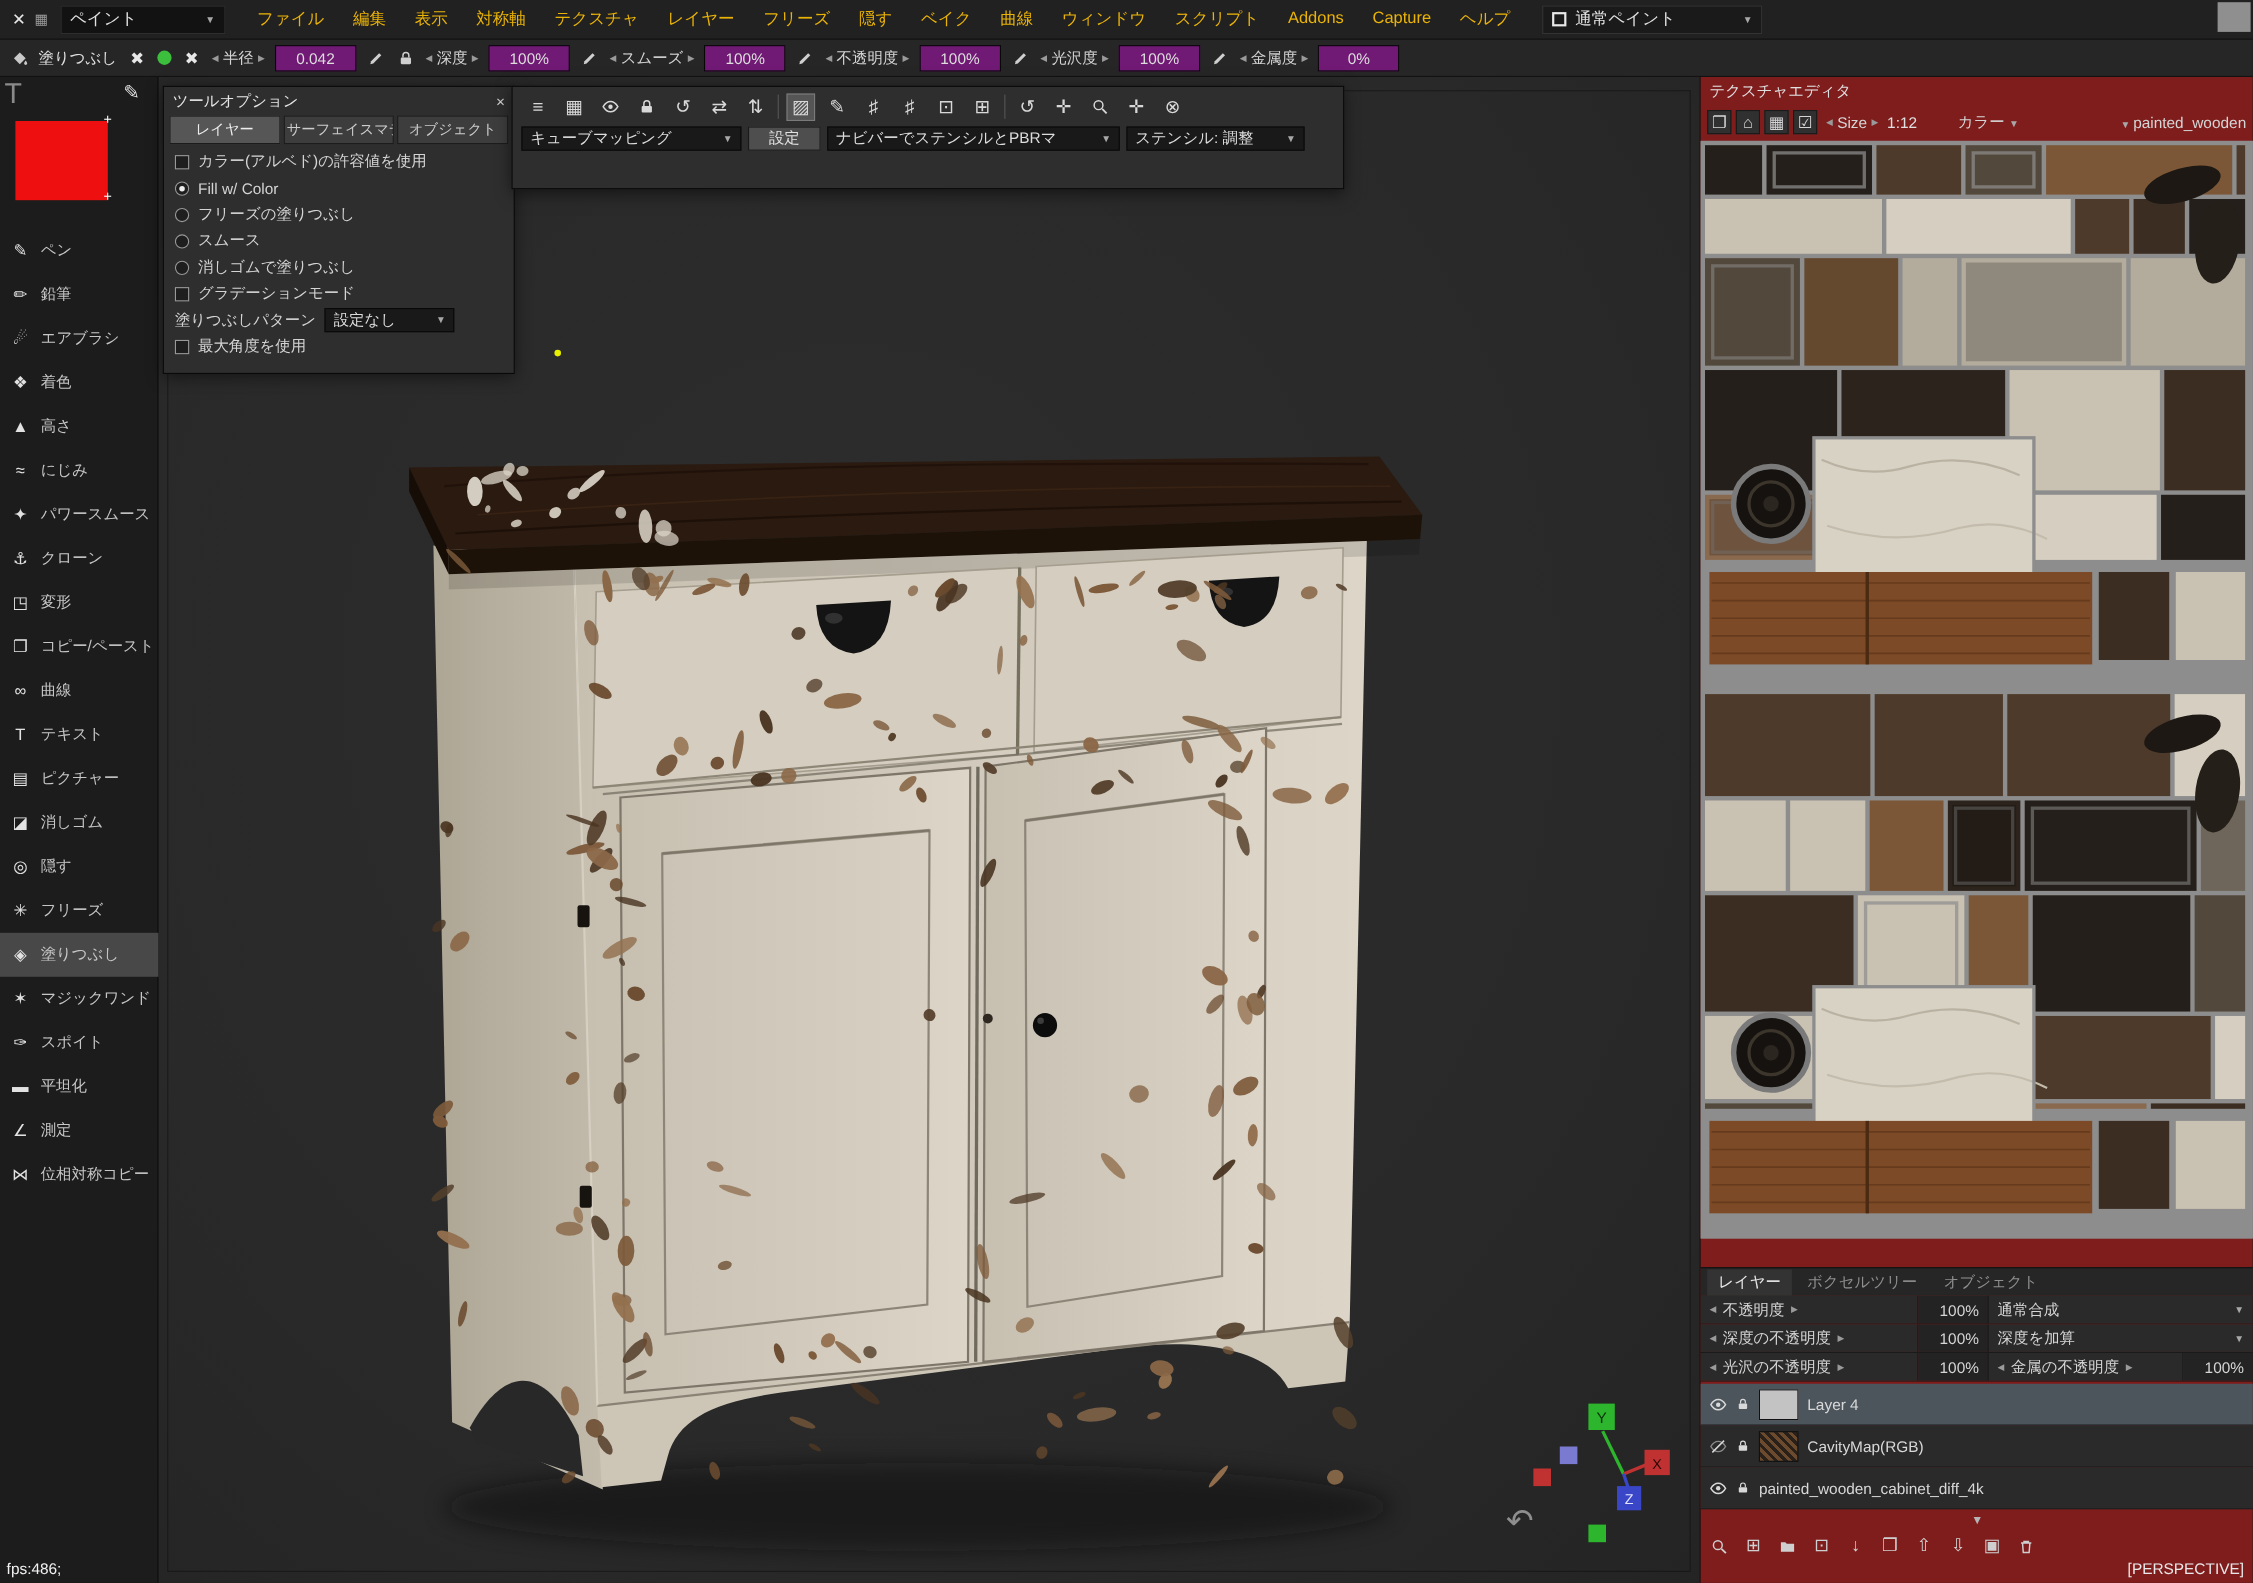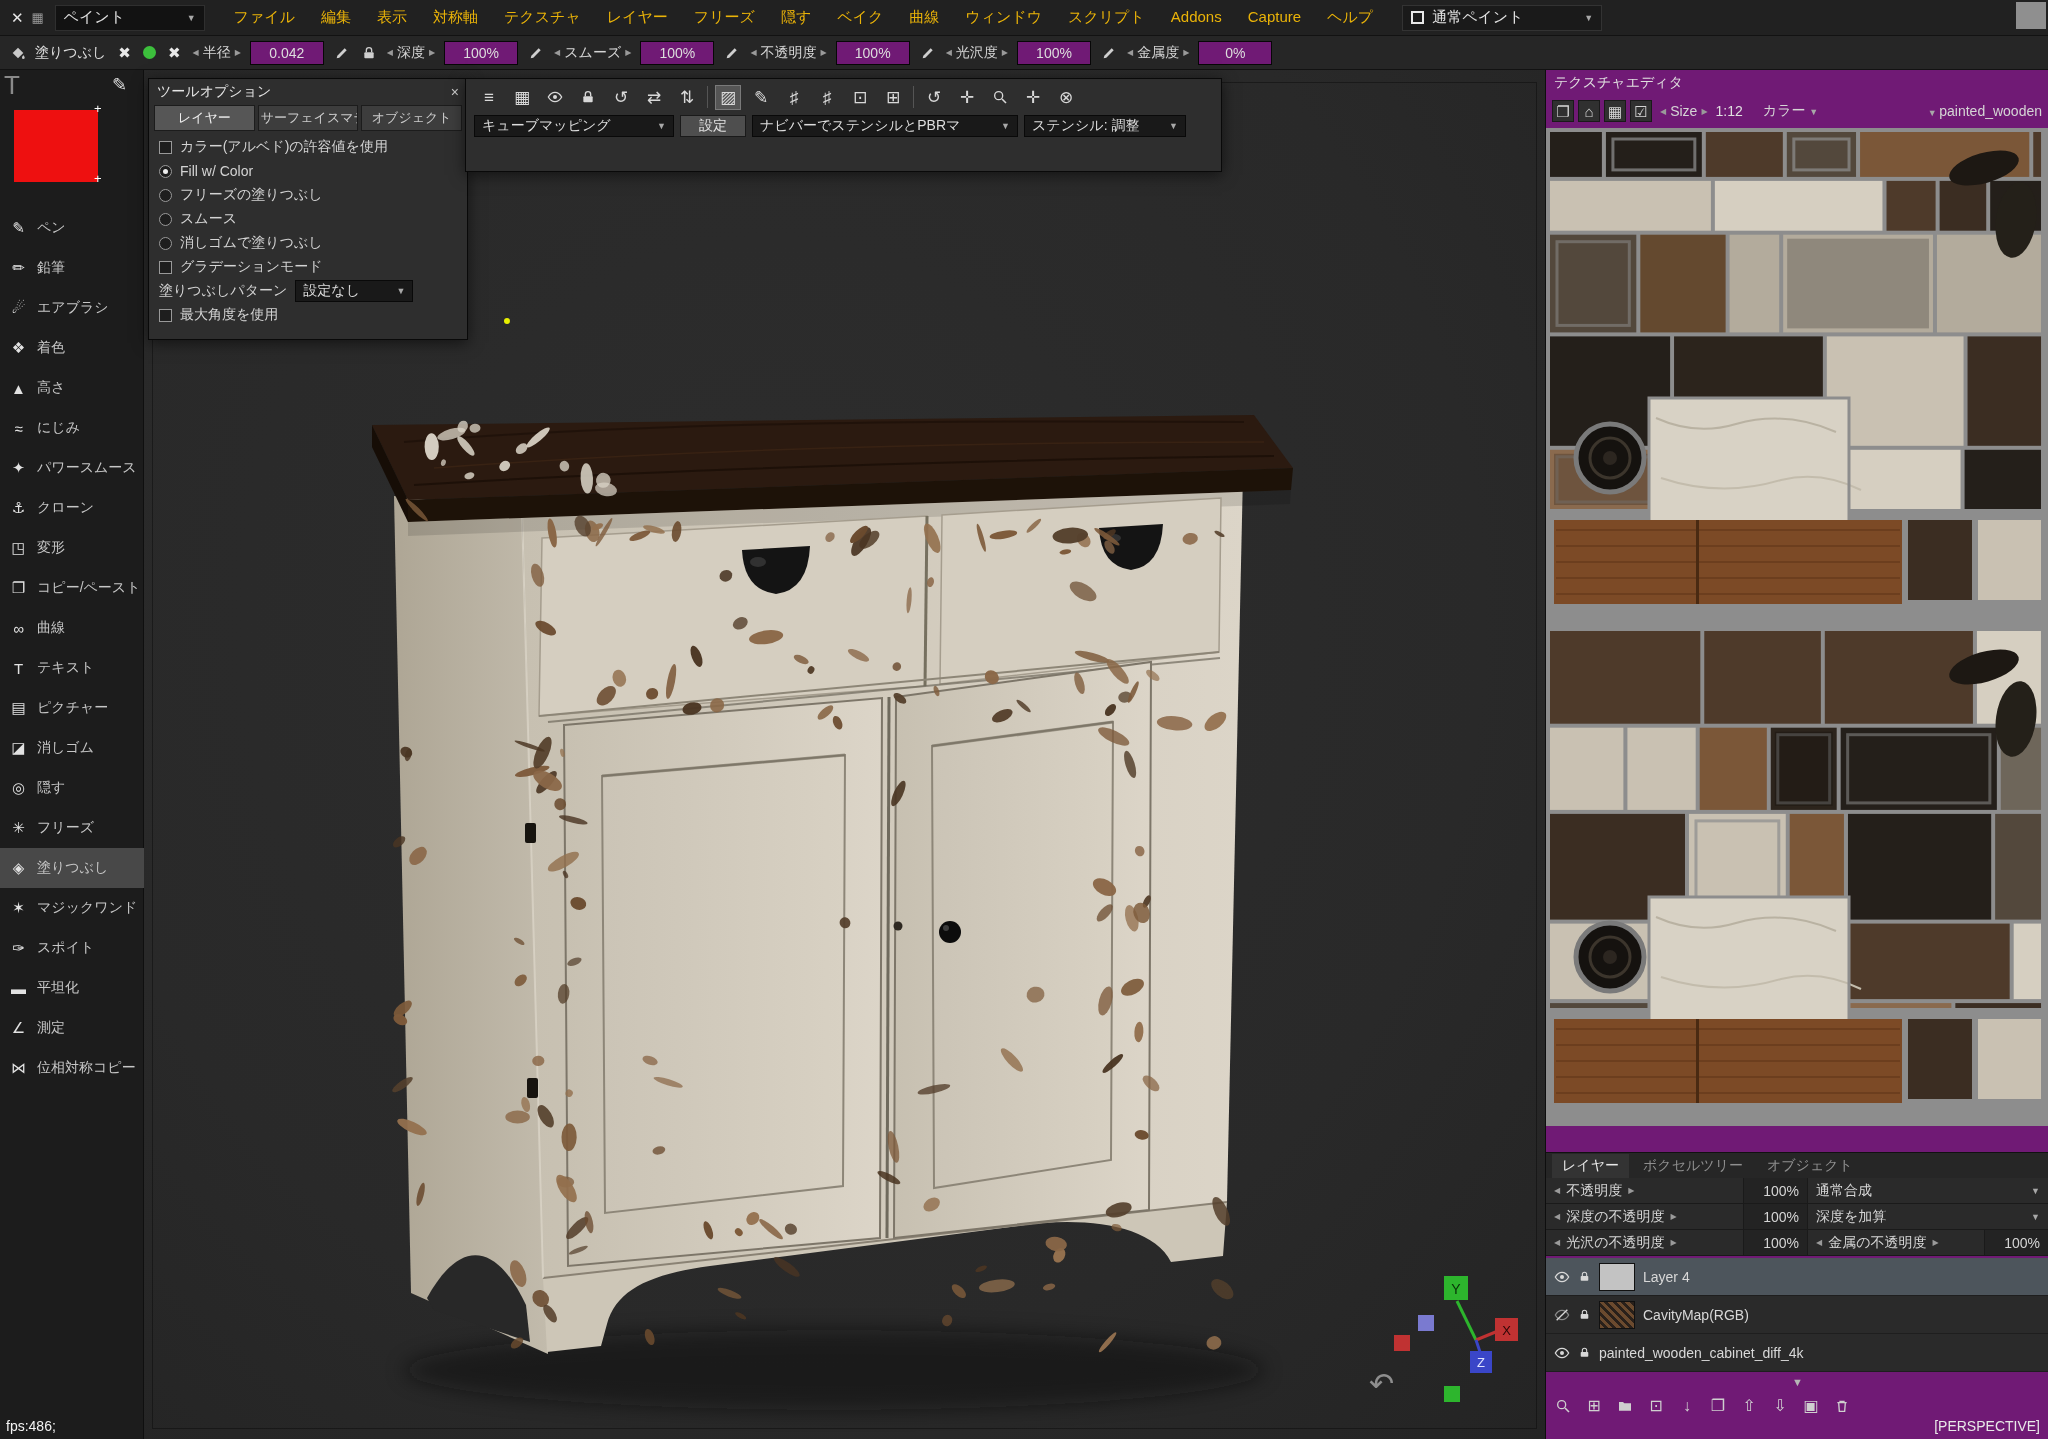--- a/index.html
+++ b/index.html
@@ -85,21 +85,21 @@
 #pv-icons{display:flex;align-items:center;gap:7px;padding:3px 10px;height:36px}
 #pv-icons .pic{width:26px;height:25px;display:flex;align-items:center;justify-content:center;
   color:#d8d8d8;font-size:17px}
 #pv-icons .pic.sel{background:#555555;border:1px solid #7a7a7a}
 #pv-icons .sep{width:1px;height:22px;background:#555555}
 #pv-controls{display:flex;align-items:center;gap:6px;padding:0 8px}
 .btn{background:#4e4e4e;border:1px solid #1a1a1a;color:#e2e2e2;height:22px;display:flex;
   align-items:center;justify-content:center;padding:0 18px}
 
 
-#rightpanel{position:absolute;left:1545px;top:70px;width:503px;height:1369px;background:#701a75;
+#rightpanel{position:absolute;left:1545px;top:70px;width:503px;height:1369px;background:#7f1d1d;
   border-left:1px solid #0e0e0e;z-index:15;font-size:14px}
 #te-header{height:26px;display:flex;align-items:center;padding:0 8px;color:#e0e0e0}
 #te-toolbar{height:30px;display:flex;align-items:center;gap:8px;padding:0 6px;color:#d5d5d5}
 #te-toolbar .pic{width:22px;height:22px;display:flex;align-items:center;justify-content:center;
   color:#d5d5d5;font-size:15px;background:#303030;border:1px solid #1a1a1a}
 #atlas-wrap{position:absolute;left:0;top:58px;width:503px;height:998px;background:#8d8d8d}
 #ly-tabs{position:absolute;left:0;top:1082px;width:503px;height:26px;display:flex;
   align-items:center;gap:4px;padding:0 6px;border-top:1px solid #111;background:#262626}
 #ly-tabs .tab{padding:3px 10px;color:#8f8f8f;white-space:nowrap}
 #ly-tabs .tab.sel{color:#e8e8e8;background:#333333}
@@ -766,21 +766,21 @@
         <div class="pic">
           <span class="gic">☑</span>
         </div>
       </div>
     <span class="spin">
       <span class="tri">◀</span>
         <span>Size</span>
         <span class="tri">▶</span>
     </span>
     <span style="color:#e0e0e0">1:12</span>
-    <span style="margin-left:12px">
+    <span style="margin-left:29px">
       <span>カラー</span>
       <span class="caret"> ▼</span>
     </span>
     <span style="flex:1"></span>
     <span>
       <span class="caret">▼ </span>
       <span>painted_wooden</span>
     </span>
   </div>
 

